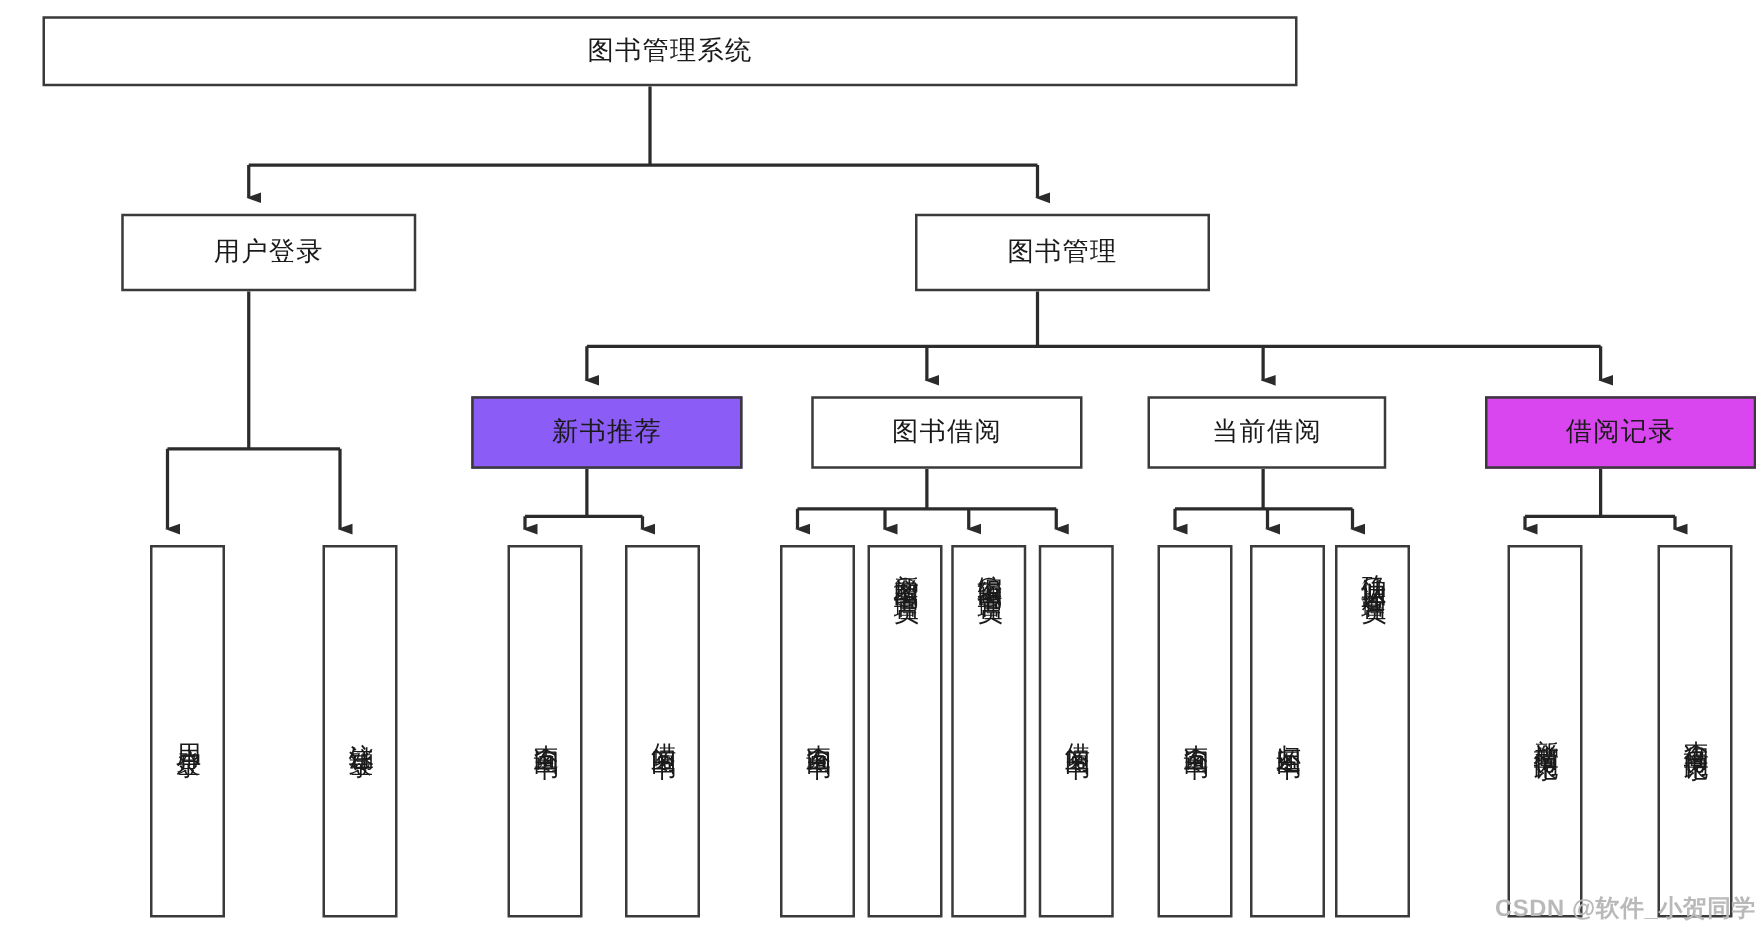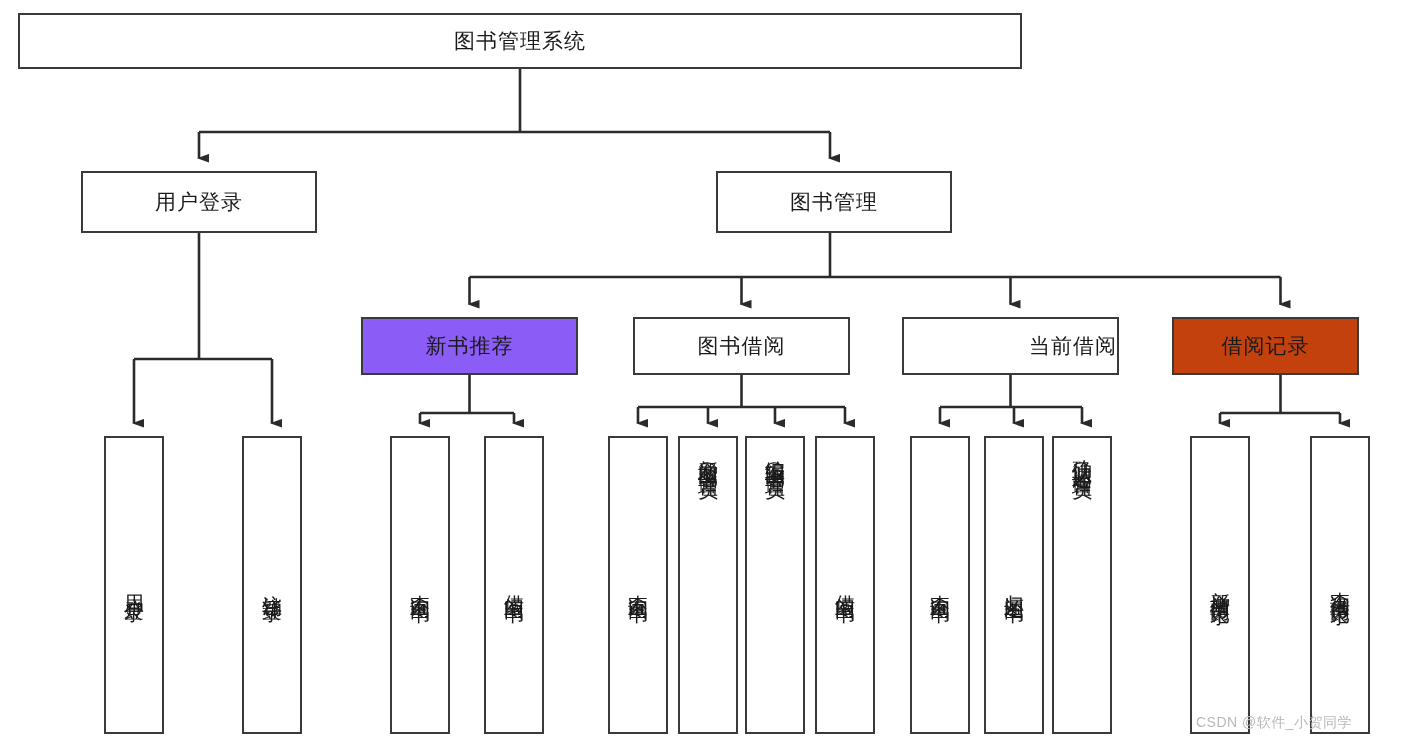--- a/index.html
+++ b/index.html
@@ -27,20 +27,21 @@
   }
   .node {
     position: absolute;
     box-sizing: border-box;
     background: #ffffff;
     border: 2px solid #3a3a3a;
     display: flex;
     align-items: center;
     justify-content: center;
     color: #1a1a1a;
+    margin-left: 16px;
   }
   .node.horizontal .node-label {
     writing-mode: horizontal-tb;
     font-size: 21px;
     line-height: 1.2;
     letter-spacing: 1px;
     white-space: nowrap;
   }
   .node.vertical {
     align-items: flex-start;
@@ -54,24 +55,25 @@
     line-height: 1.25;
     letter-spacing: 3px;
     white-space: nowrap;
   }
   .node.vertical.centered {
     align-items: center;
     padding-top: 0;
   }
   .watermark {
     position: absolute;
-    font-size: 14px;
+    font-size: 19px;
     color: #b9b9b9;
     white-space: nowrap;
     letter-spacing: 0.5px;
+    font-weight: bold;
   }
 </style>
 </head>
 <body>
 
 <div id="canvas">
 
   <svg id="edges" viewBox="0 0 1405 747" xmlns="http://www.w3.org/2000/svg">
     <defs>
       <marker id="arrowhead" markerWidth="10" markerHeight="12" refX="4.5" refY="10" orient="auto" markerUnits="userSpaceOnUse">
@@ -125,24 +127,24 @@
   <div class="node horizontal" style="left: 716px; top: 171px; width: 236px; height: 62px; border-color: rgb(58, 58, 58); background: rgb(255, 255, 255); color: rgb(26, 26, 26);">
     <span class="node-label">图书管理</span>
   </div>
 
   <div class="node horizontal" style="left: 361px; top: 317px; width: 217px; height: 58px; border-color: rgb(58, 58, 58); background: #8b5cf6; color: rgb(26, 26, 26);">
     <span class="node-label">新书推荐</span>
   </div>
   <div class="node horizontal" style="left: 633px; top: 317px; width: 217px; height: 58px; border-color: rgb(58, 58, 58); background: rgb(255, 255, 255); color: rgb(26, 26, 26); text-align: center;">
     <span class="node-label">图书借阅</span>
   </div>
-  <div class="node horizontal" style="left: 902px; top: 317px; width: 217px; height: 58px; border-color: rgb(58, 58, 58); background: rgb(255, 255, 255); color: rgb(26, 26, 26); justify-content: flex-end;">
+  <div class="node horizontal" style="left: 902px; top: 317px; width: 191px; height: 58px; border-color: rgb(58, 58, 58); background: rgb(255, 255, 255); color: rgb(26, 26, 26);">
     <span class="node-label">当前借阅</span>
   </div>
-  <div class="node horizontal" style="left: 1172px; top: 317px; width: 187px; height: 58px; border-color: rgb(58, 58, 58); background: #c2410c; color: rgb(26, 26, 26);">
+  <div class="node horizontal" style="left: 1172px; top: 317px; width: 217px; height: 58px; border-color: rgb(58, 58, 58); background: #d946ef; color: rgb(26, 26, 26);">
     <span class="node-label">借阅记录</span>
   </div>
 
   <div class="node vertical centered" style="left: 104px; top: 436px; width: 60px; height: 298px; border-color: rgb(58, 58, 58); background: rgb(255, 255, 255); color: rgb(26, 26, 26);">
     <span class="node-label">用户登录</span>
   </div>
   <div class="node vertical centered" style="left: 242px; top: 436px; width: 60px; height: 298px; border-color: rgb(58, 58, 58); background: rgb(255, 255, 255); color: rgb(26, 26, 26);">
     <span class="node-label">注销登录</span>
   </div>
 

